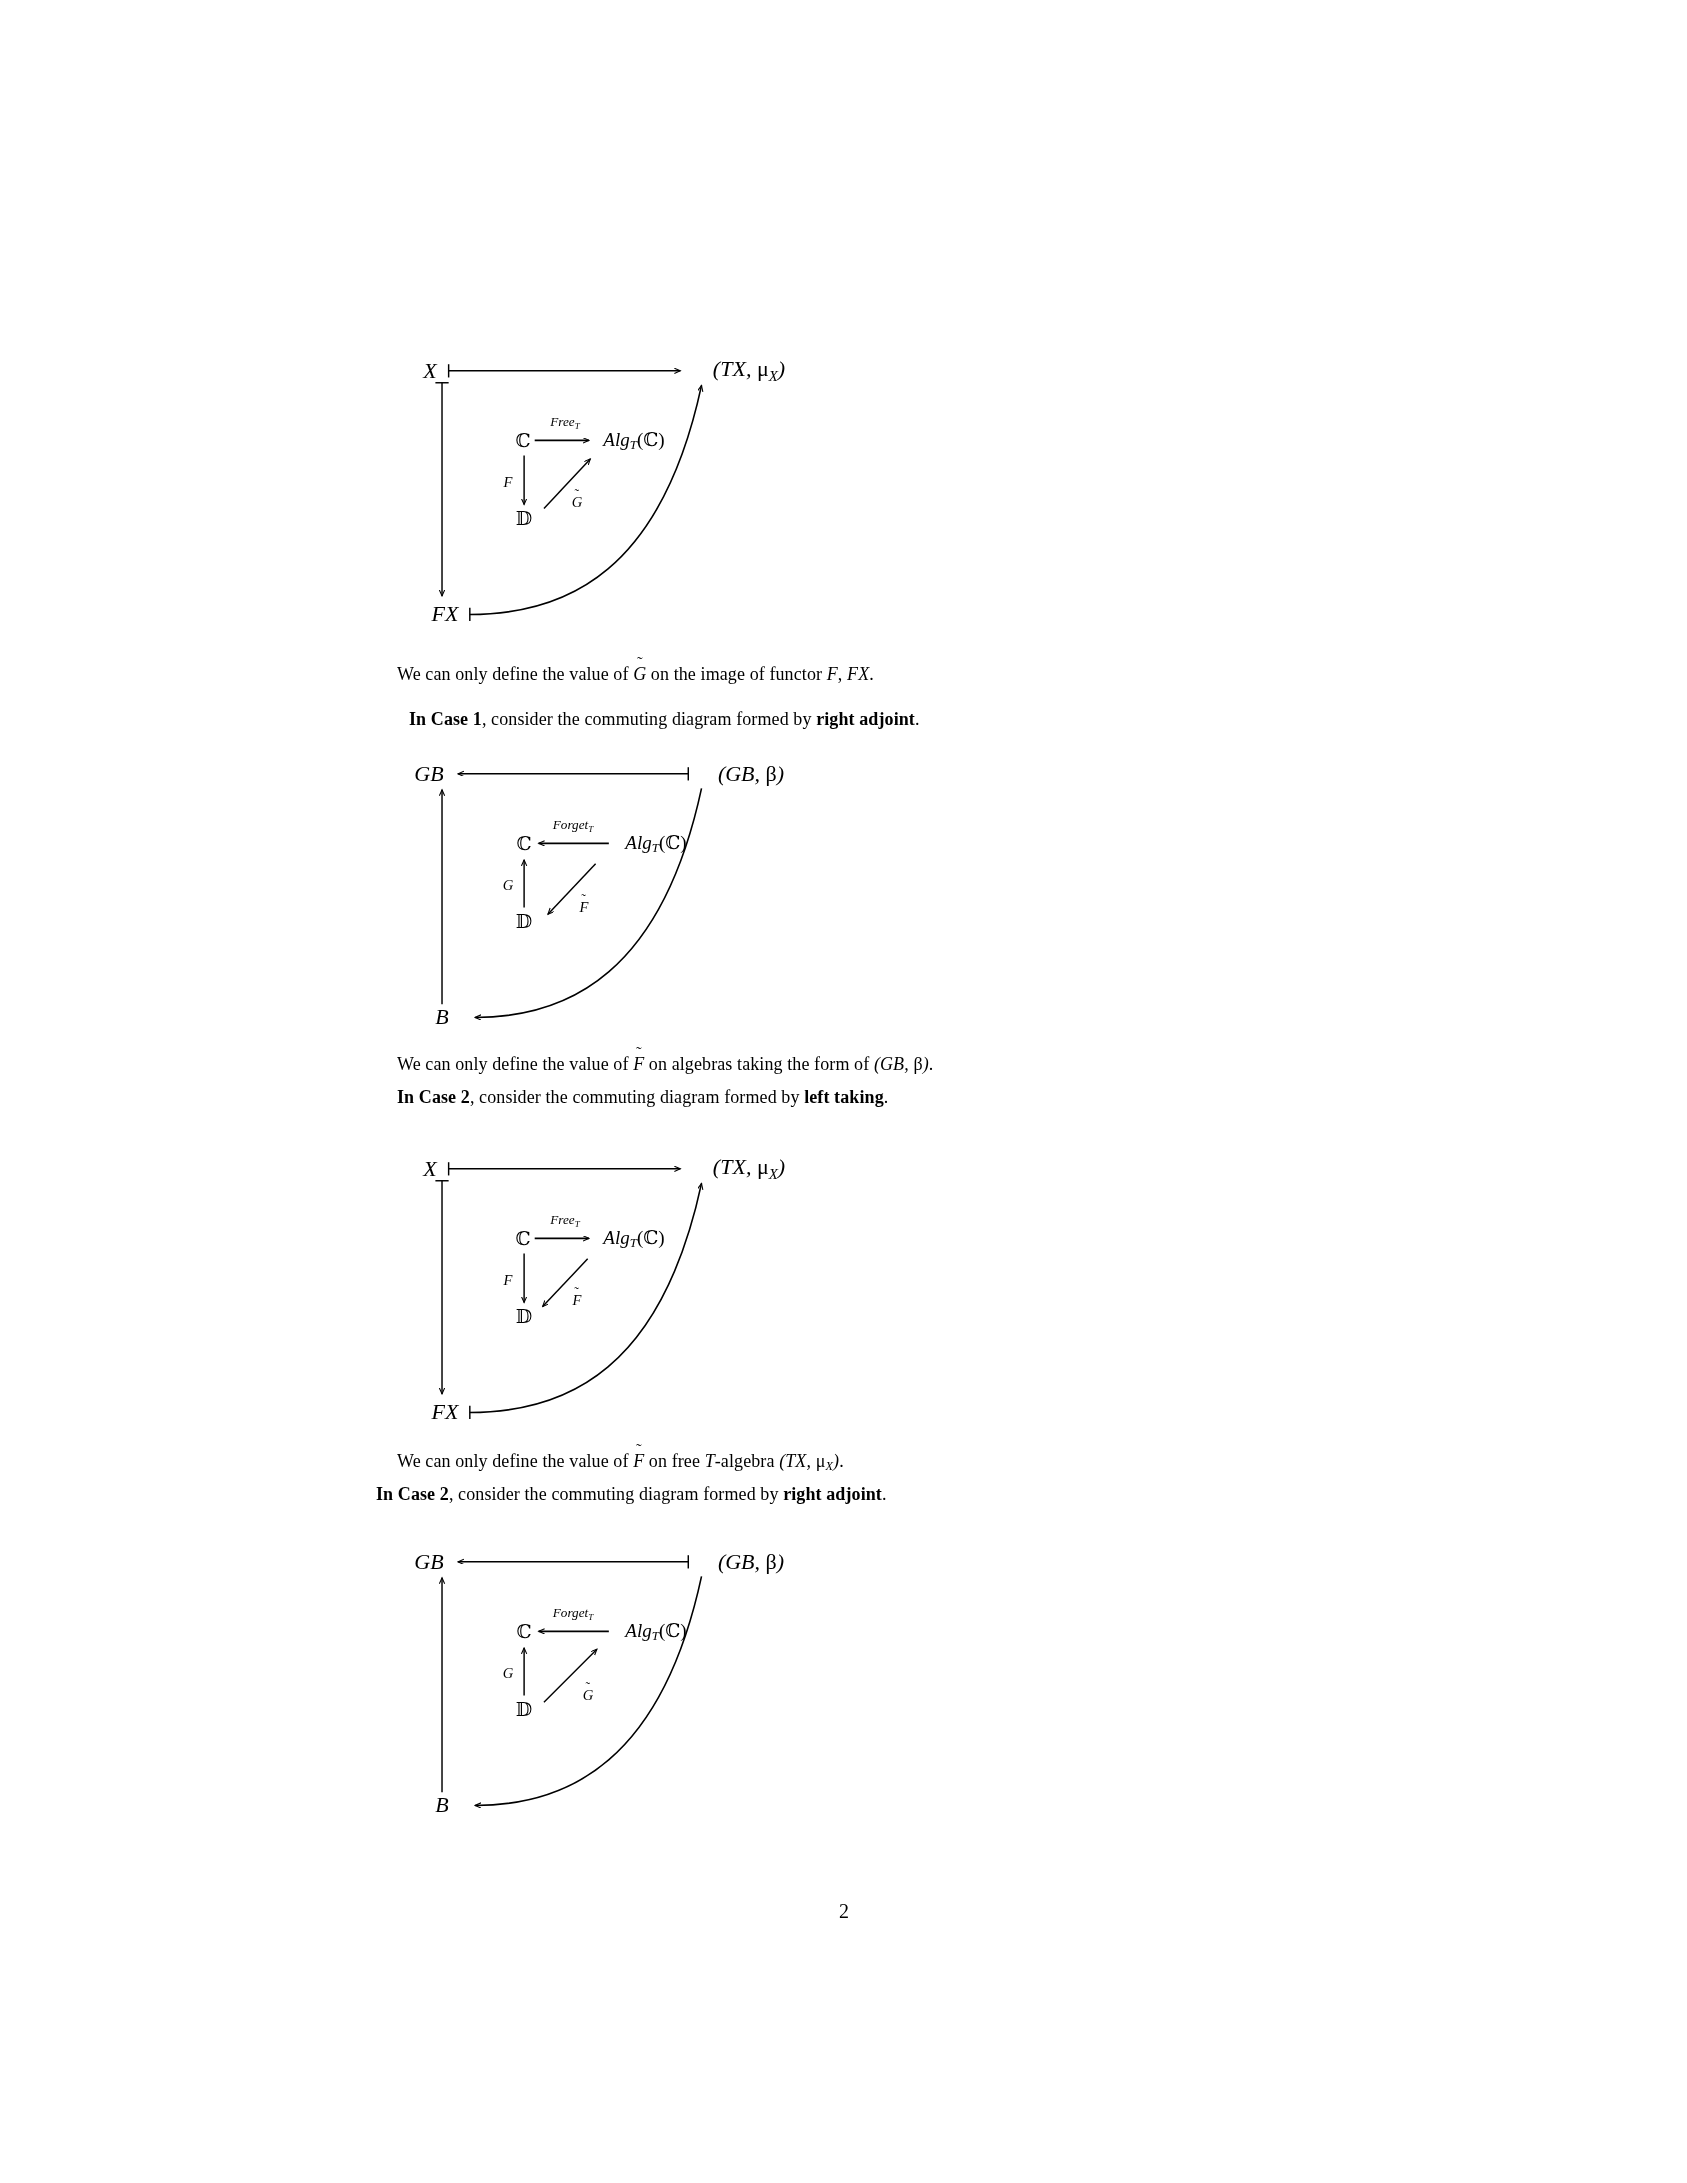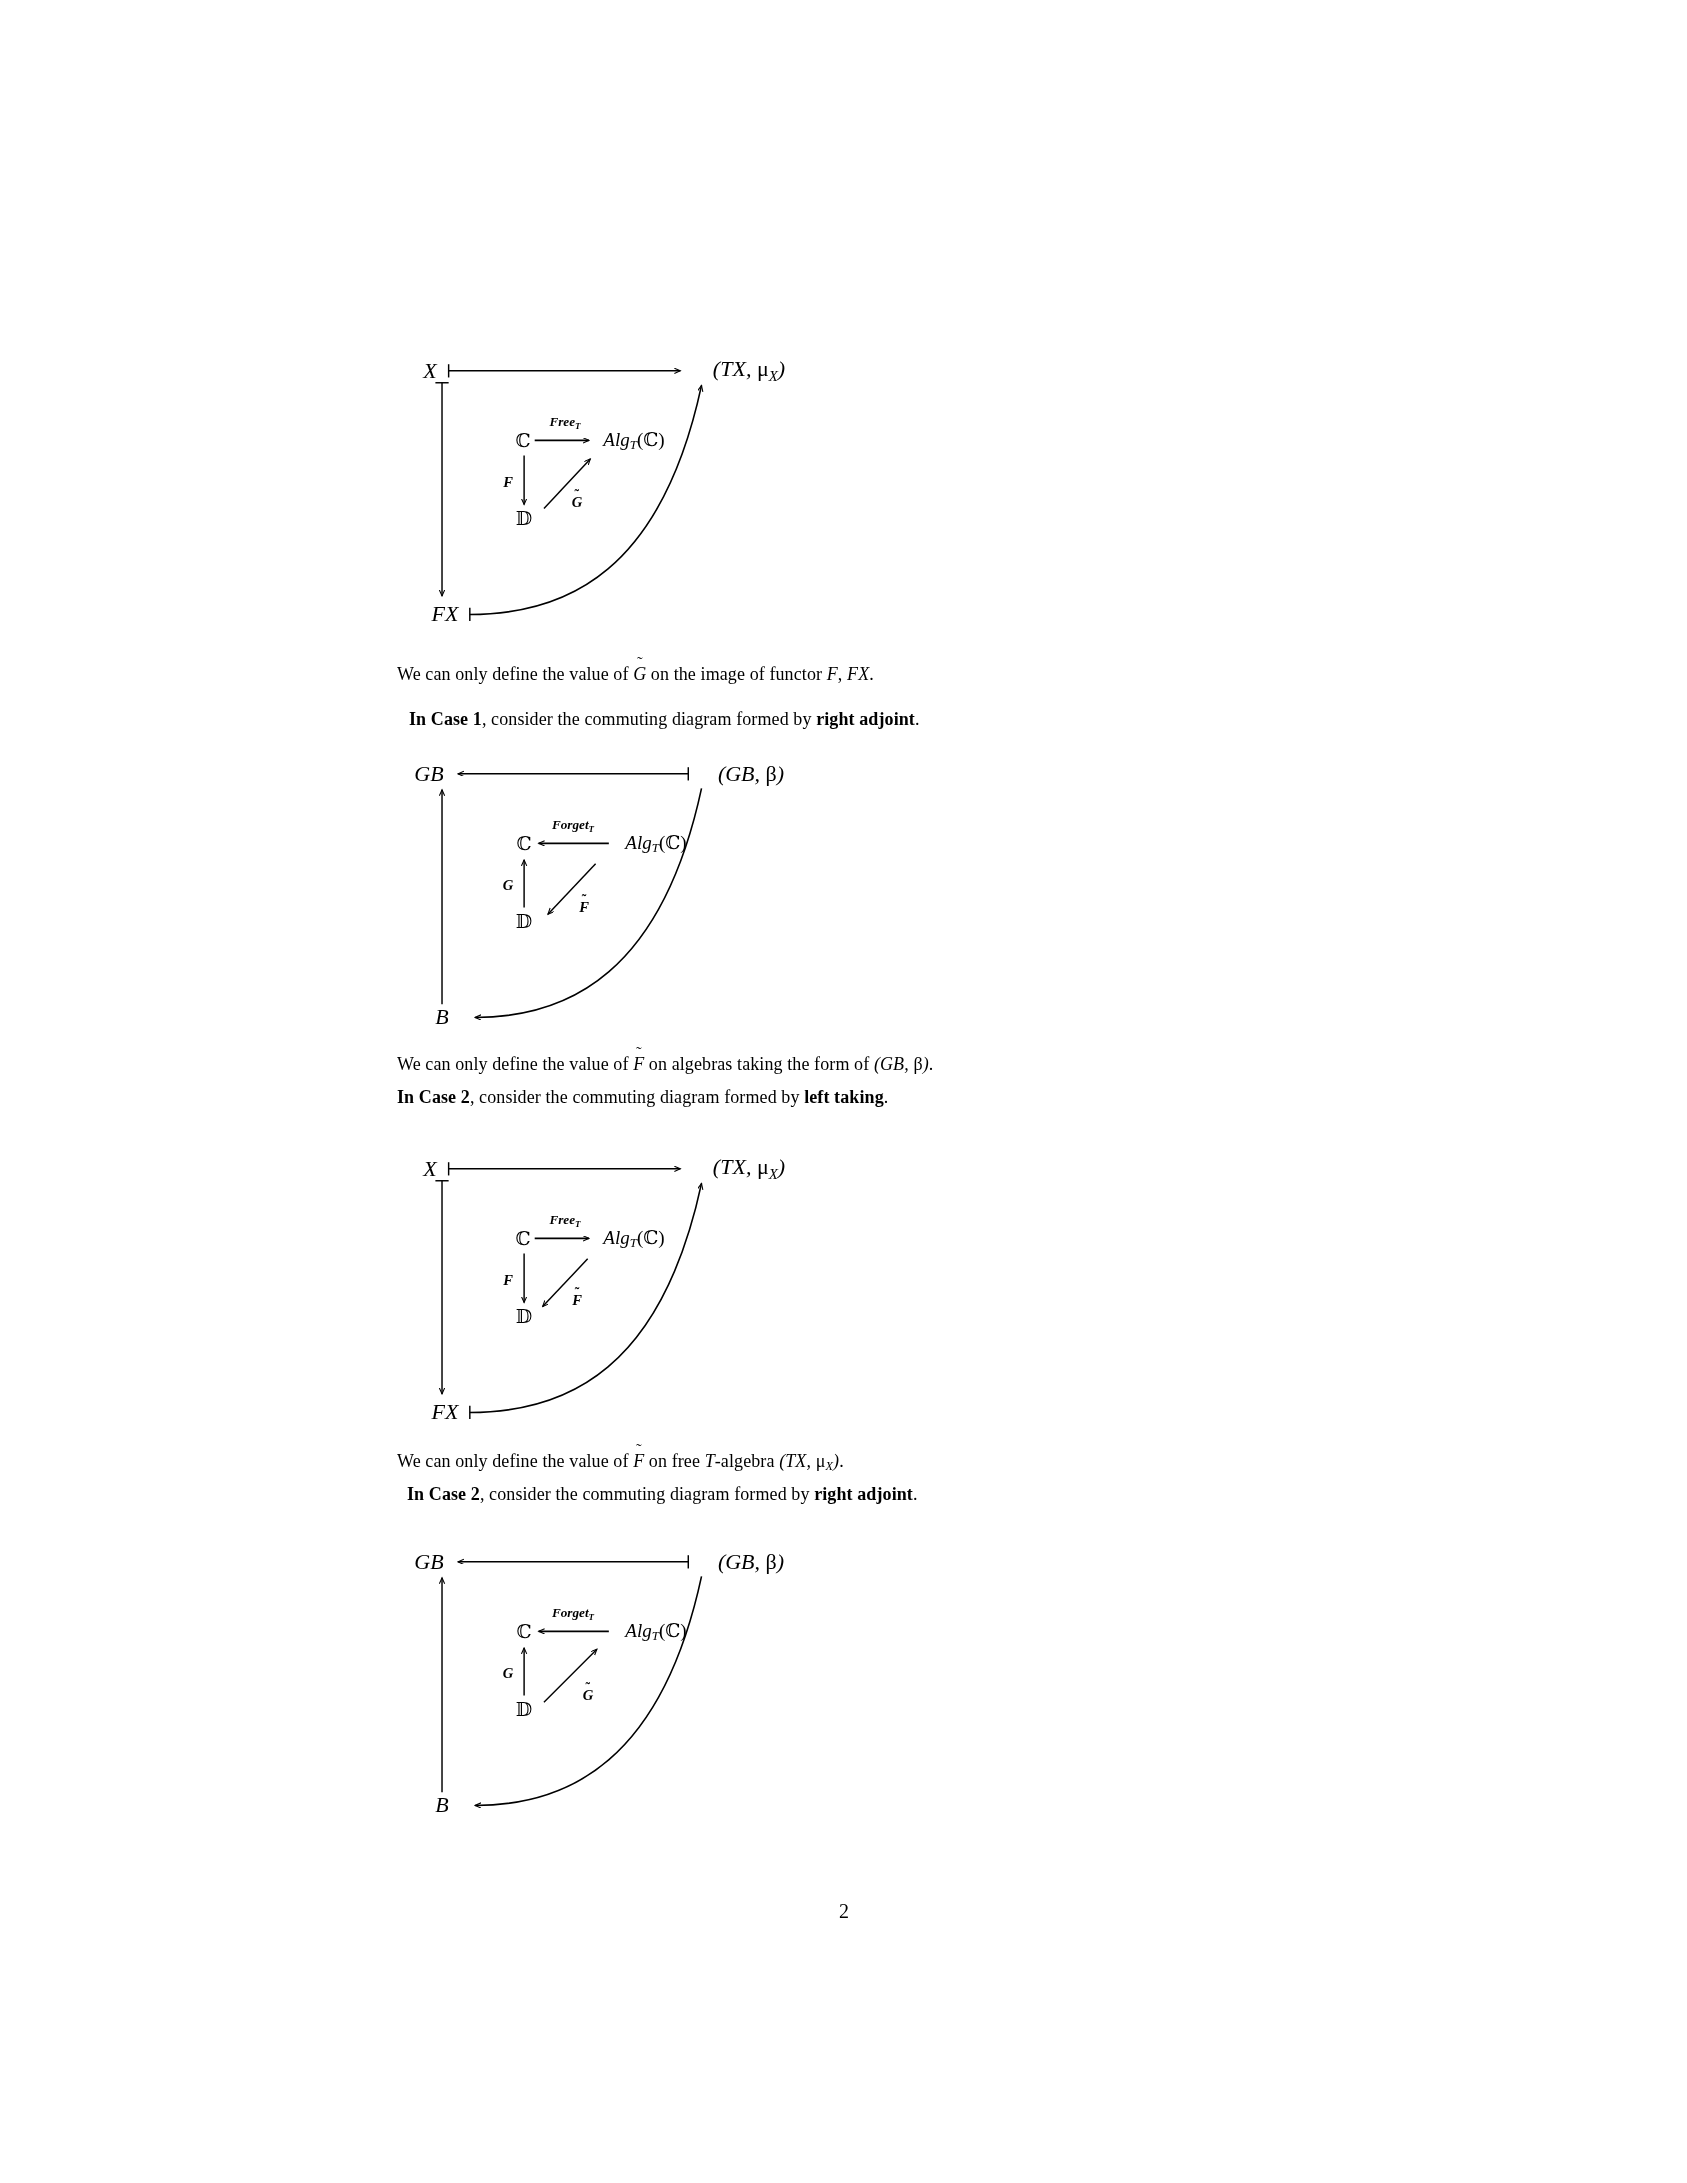--- a/index.html
+++ b/index.html
@@ -63,21 +63,20 @@
     line-height: 1;
     transform: translate(-50%, -50%);
   }
   .node.small { font-size: 19px; }
   .arrowlabel {
     position: absolute;
     white-space: nowrap;
     font-size: 14.6px;
     line-height: 1;
     transform: translate(-50%, -50%);
-    font-weight: bold;
   }
   .arrowlabel.tiny { font-size: 13.2px; }
 
   
   .para {
     position: absolute;
     white-space: nowrap;
     font-size: 18px;
     line-height: 1.25;
     letter-spacing: 0.1px;
@@ -304,21 +303,21 @@
 
     <span class="arrowlabel" style="left:180px; top:171px;">
       <span class="tilde-wrap"><span class="tld">˜</span><span class="mi">F</span></span>
     </span>
   </div>
 
   <p class="para" style="left:397px; top:1450px; margin:0;">
     <span>We can only define the value of </span><span class="tilde-wrap"><span class="tld">˜</span><span class="mi">F</span></span><span> on free </span><span class="mi">T</span><span>-algebra </span><span class="mi">(<span class="mi">T</span><span class="mi">X</span>,&nbsp;<span class="mup">μ</span><span class="sub">X</span>)</span><span>.</span>
   </p>
 
-  <p class="para" style="left:407px; top:1483px; margin:0;">
+  <p class="para" style="left:376px; top:1483px; margin:0;">
     <span class="bold">In Case 2</span><span>, consider the commuting diagram formed by </span><span class="bold">right adjoint</span><span>.</span>
   </p>
 
   <div class="diagram" style="left:397px; top:1522px; width:662px; height:318px;">
     <svg width="662" height="318" viewBox="0 0 1000 480" aria-hidden="true">
       <defs>
         <marker id="ah4" markerWidth="11" markerHeight="11" refX="9" refY="4" orient="auto" markerUnits="userSpaceOnUse">
           <path d="M0,0 L9,4 L0,8" fill="none" stroke="#000" stroke-width="1.6"></path>
         </marker>
       </defs>

